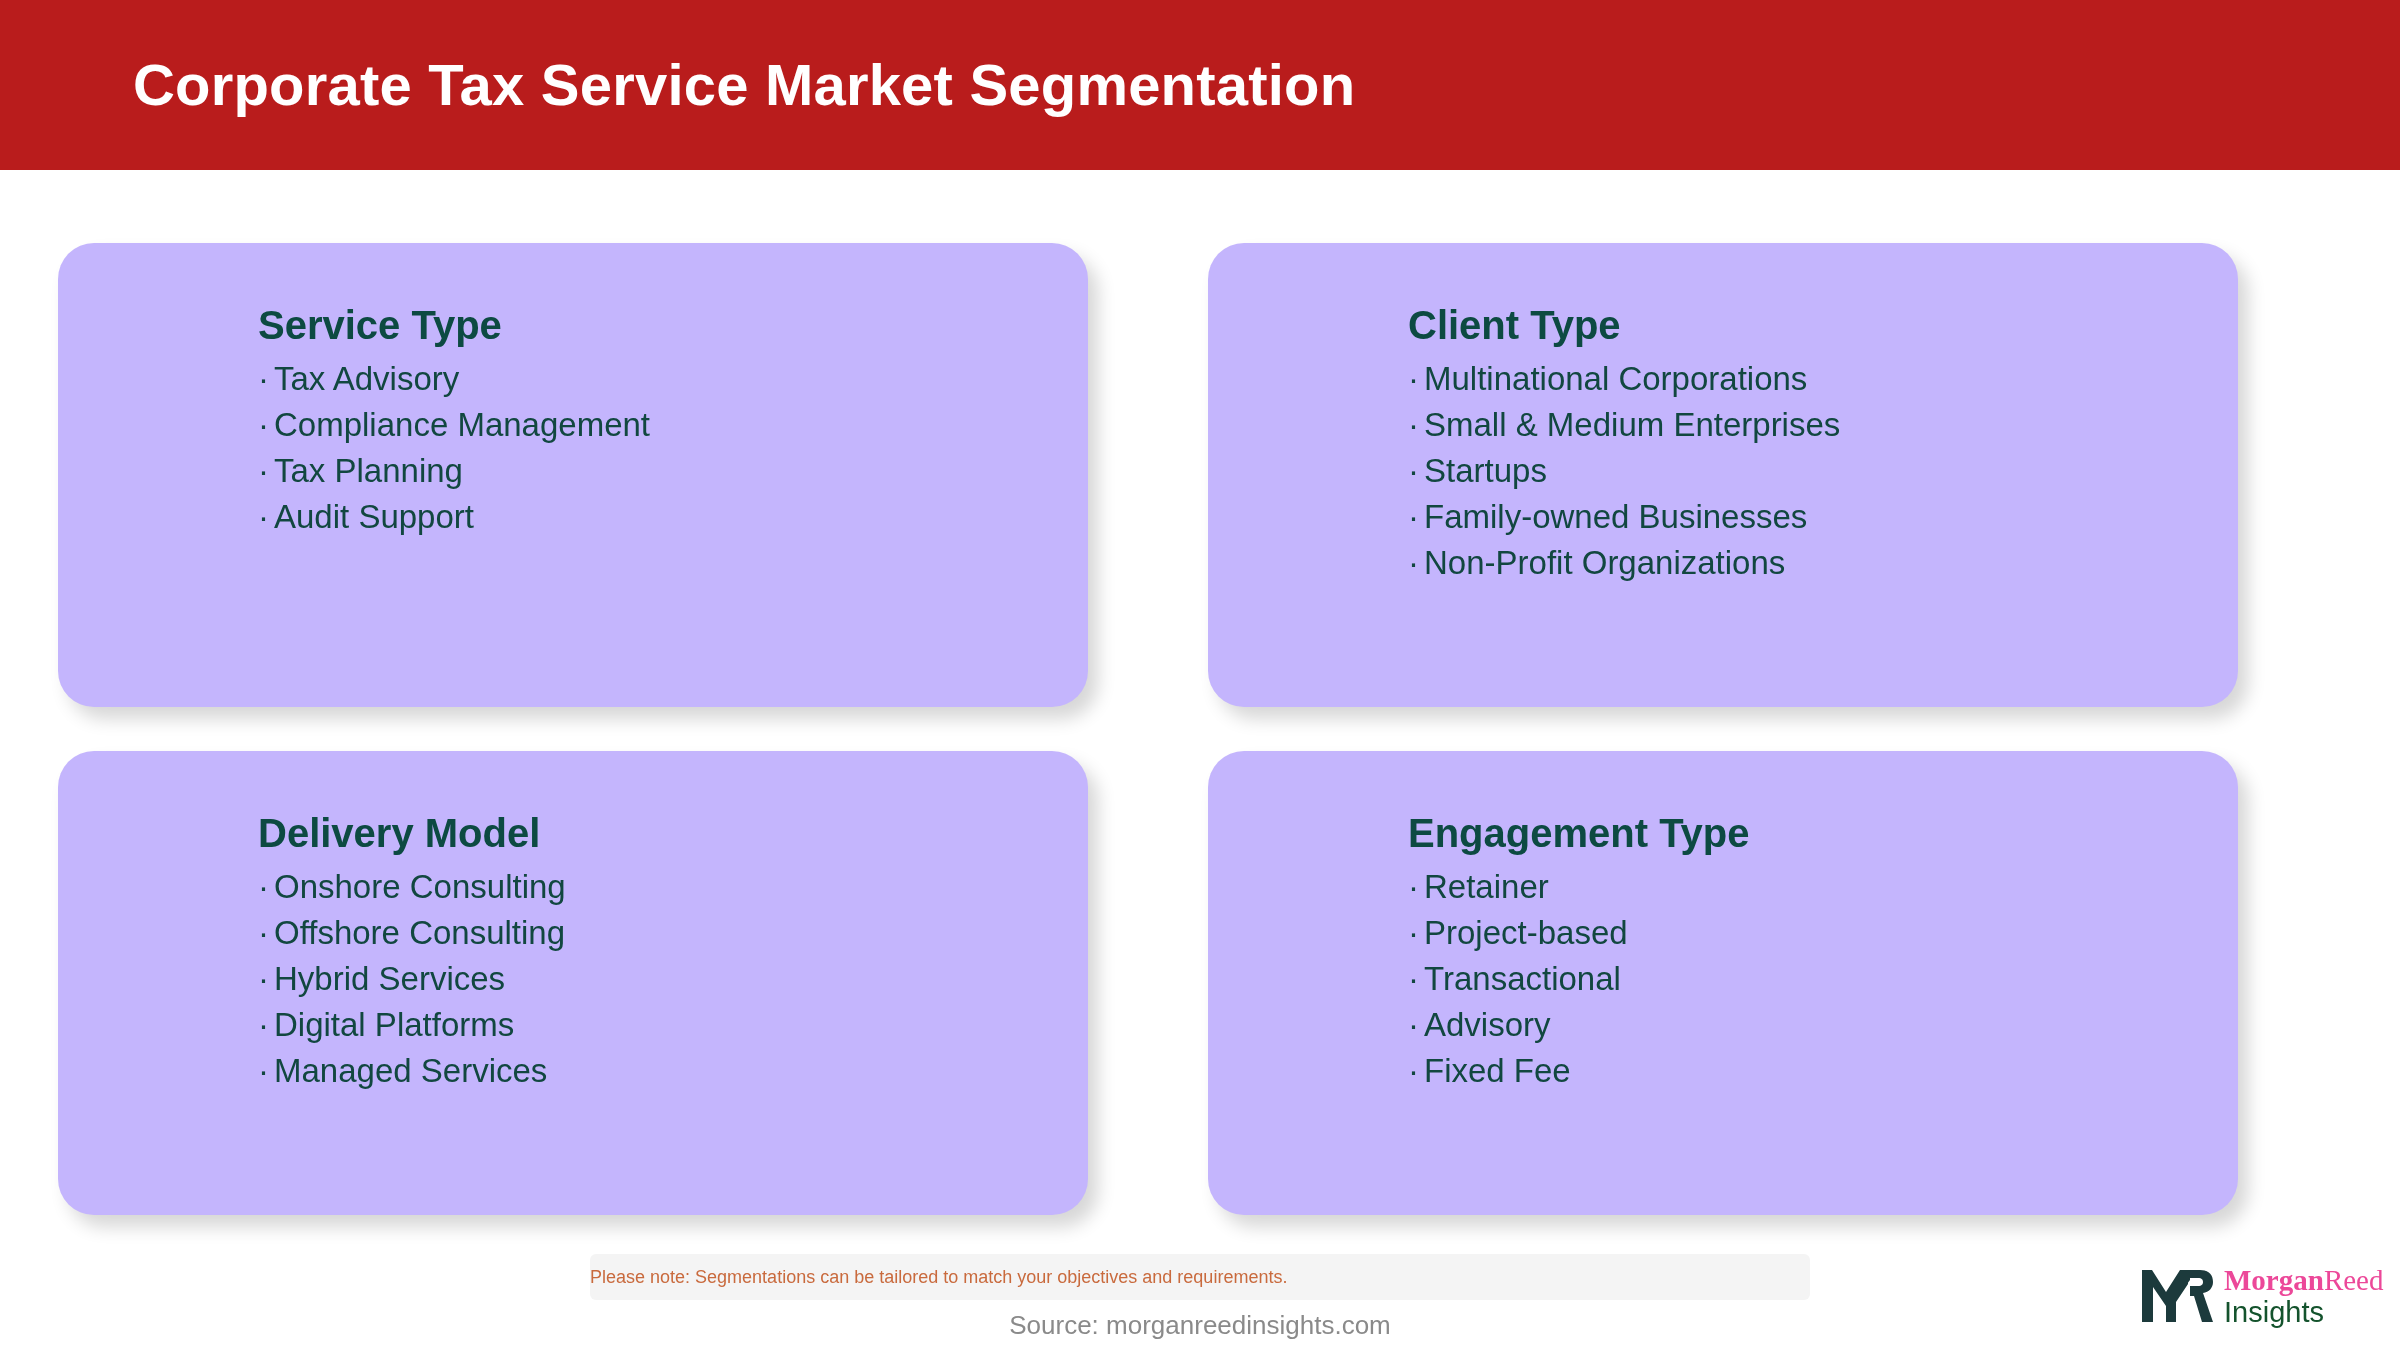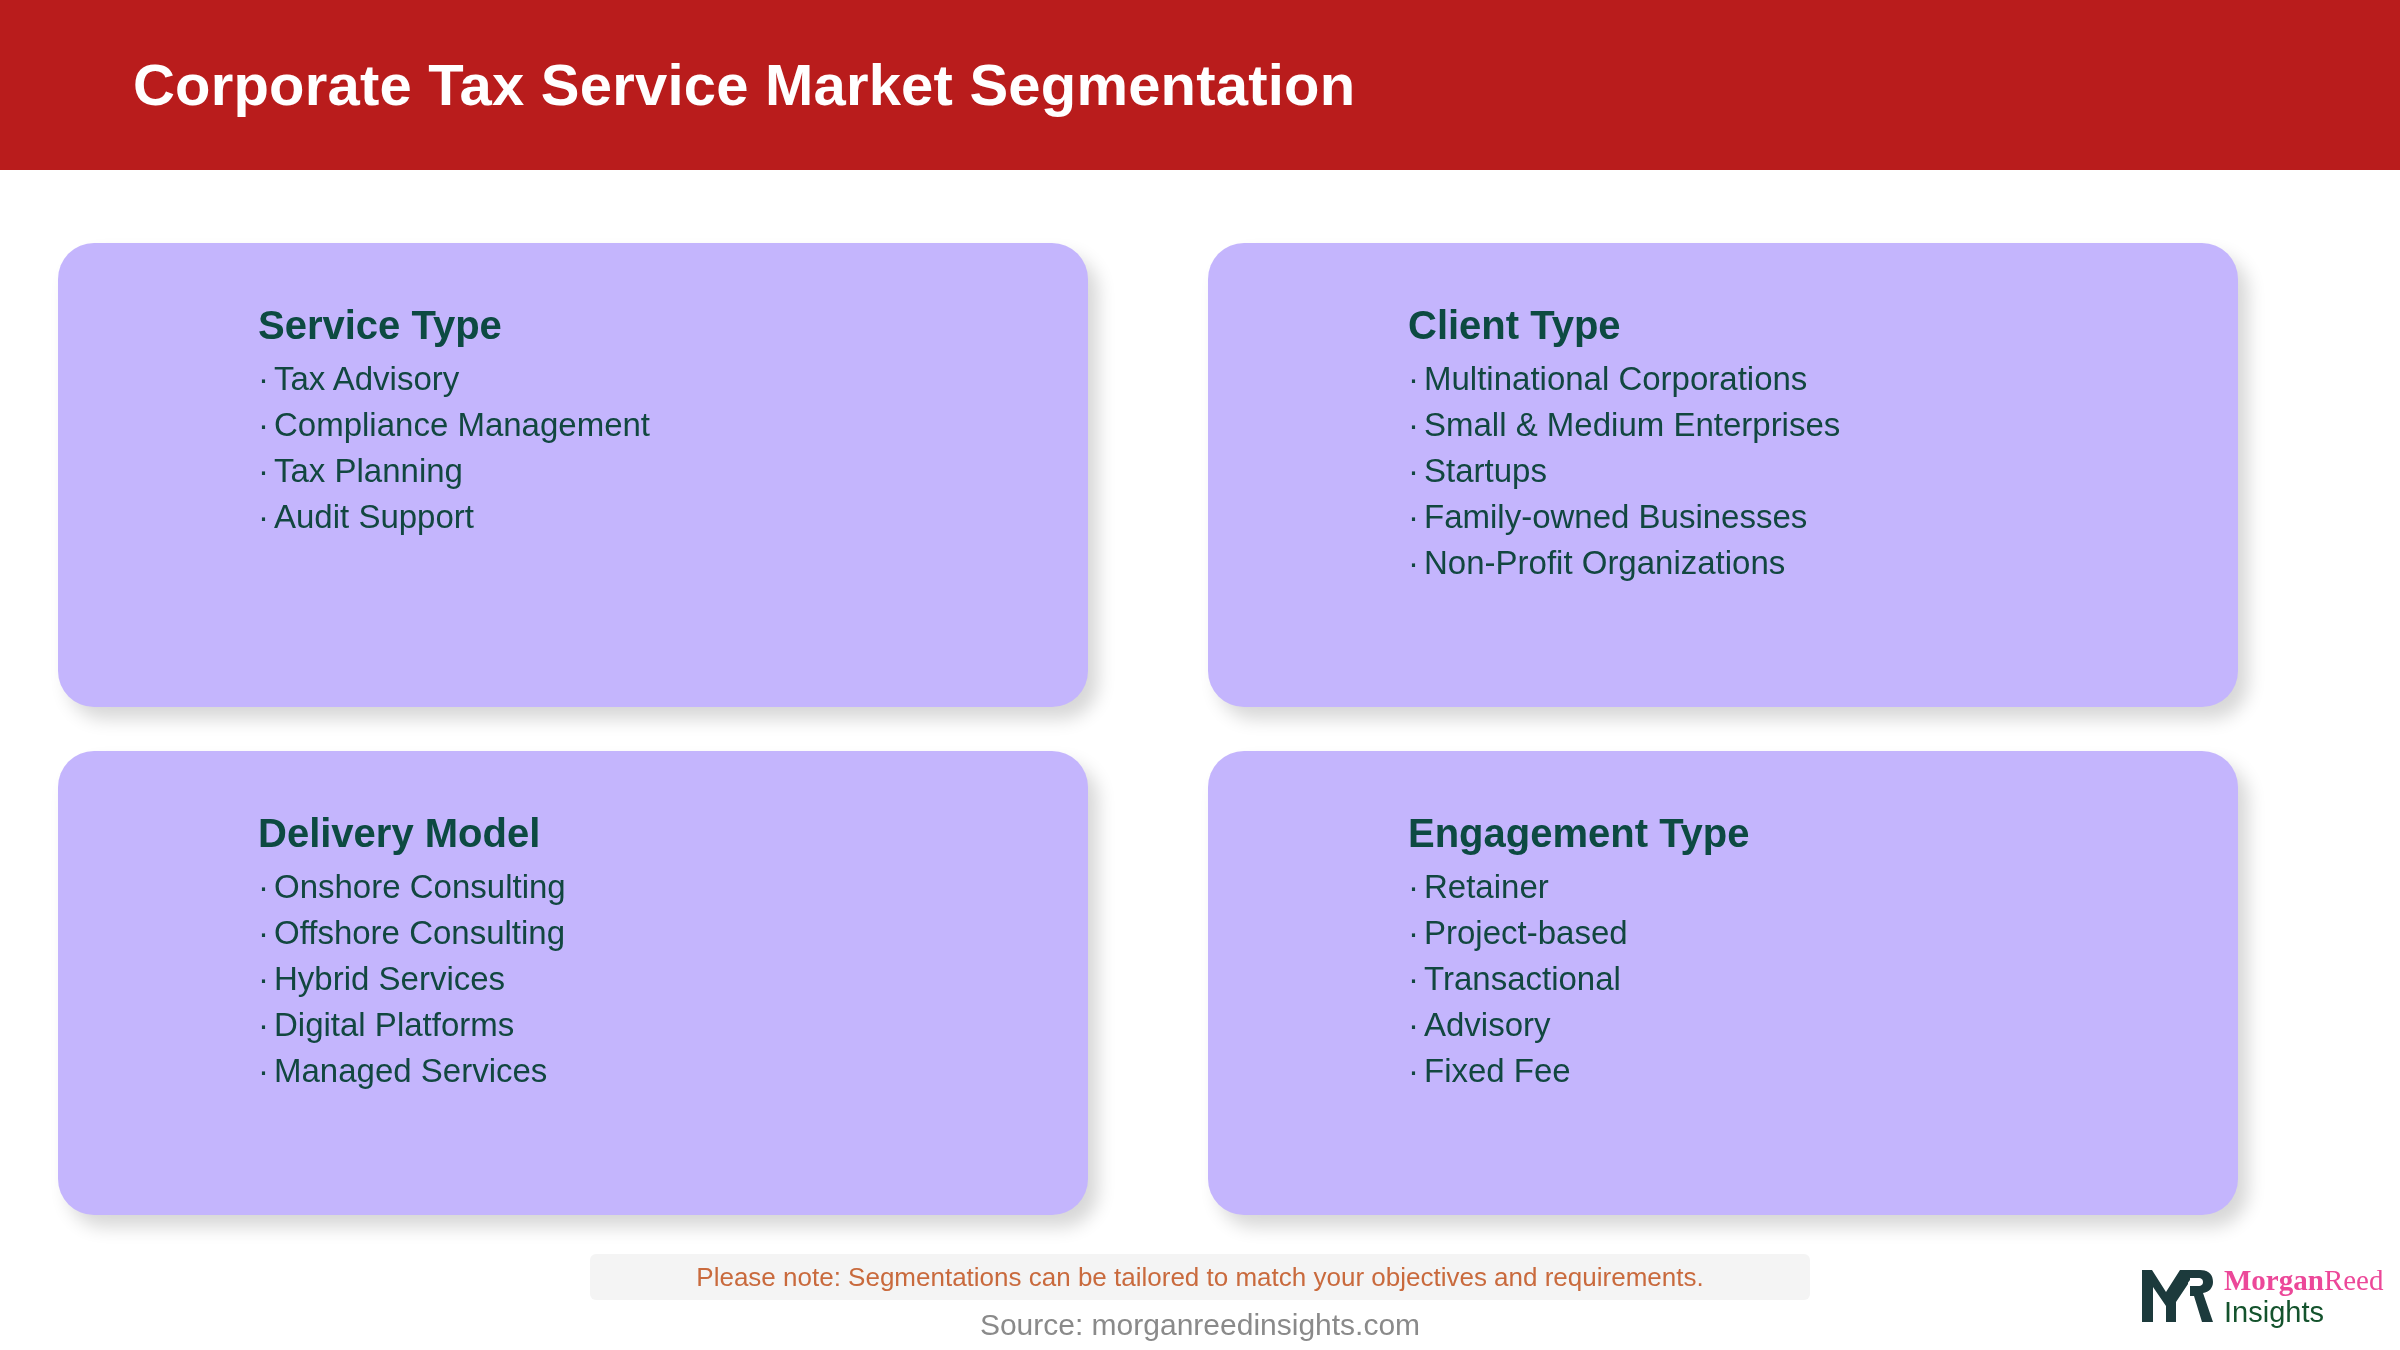--- a/index.html
+++ b/index.html
@@ -105,32 +105,32 @@
     background: #f4f4f4;
     border-radius: 6px;
   }
   .note-text {
     position: absolute;
     left: 0;
     top: 0;
     width: 1220px;
     height: 46px;
     line-height: 46px;
+    text-align: left;
+    font-size: 18px;
+    color: #c96a3d;
+    white-space: nowrap;
+  }
+  .source-text {
+    position: absolute;
+    left: 0;
+    top: 1308px;
+    width: 2400px;
     text-align: center;
     font-size: 26px;
-    color: #c96a3d;
-    white-space: nowrap;
-  }
-  .source-text {
-    position: absolute;
-    left: 0;
-    top: 1308px;
-    width: 2400px;
-    text-align: center;
-    font-size: 30px;
     color: #8a8a8a;
     line-height: 34px;
   }
 
   
   .logo {
     position: absolute;
     left: 2140px;
     top: 1264px;
     width: 230px;

